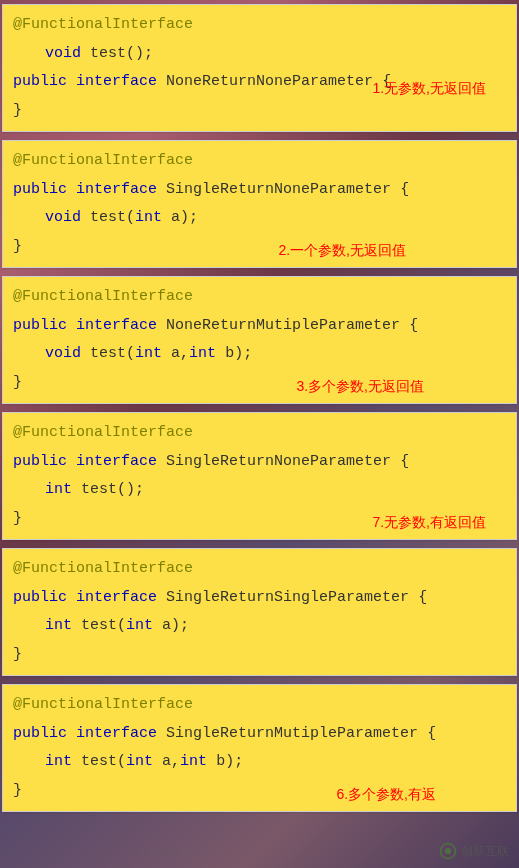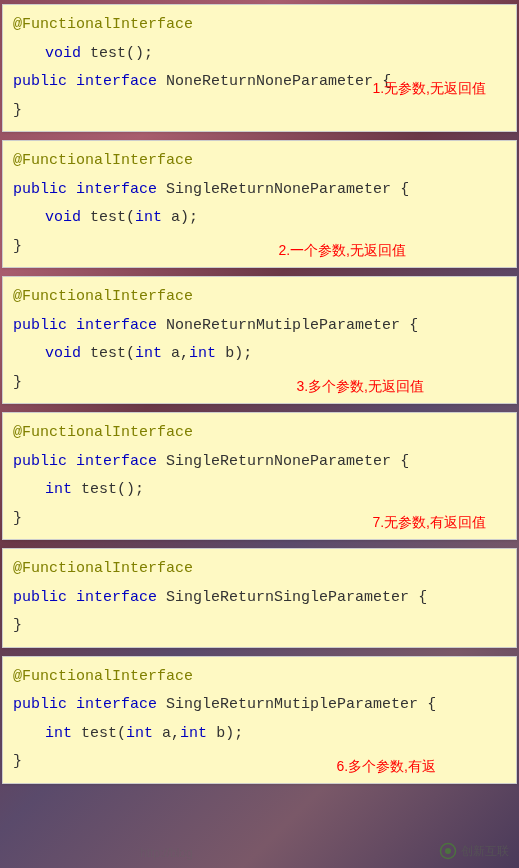--- a/index.html
+++ b/index.html
@@ -7,21 +7,21 @@
     width: 519px;
     height: 868px;
     background: linear-gradient(135deg, #8b4a5c 0%, #a85d6e 20%, #6b3847 40%, #5a4a6b 60%, #7a5868 80%, #4a3a5a 100%);
     font-family: "Consolas", "Monaco", "Courier New", monospace;
     font-size: 15px;
     padding: 4px 2px;
     overflow: hidden;
     position: relative;
   }
   .block {
-    background: #fef9c3;
+    background: #fde047;
     border: 1px solid #ccc;
     margin-bottom: 8px;
     padding: 6px 10px 6px 10px;
     position: relative;
     line-height: 1.9;
     box-shadow: 0 1px 2px rgba(0,0,0,0.1);
   }
   .annotation { color: #808000; }
   .keyword { color: #0000c0; font-weight: normal; }
   .type { color: #0000c0; }
@@ -94,20 +94,21 @@
   <div><span class="annotation">@FunctionalInterface</span></div>
   <div><span class="keyword">public</span> <span class="keyword">interface</span> <span class="name">SingleReturnNoneParameter</span> <span class="brace">{</span></div>
   <div><span class="indent"></span><span class="type">int</span> <span class="name">test</span><span class="punct">();</span></div>
   <div><span class="brace">}</span></div>
   <div class="label" style="top: 96px; right: 30px;">7.无参数,有返回值</div>
 </div>
 
 <div class="block">
   <div><span class="annotation">@FunctionalInterface</span></div>
   <div><span class="keyword">public</span> <span class="keyword">interface</span> <span class="name">SingleReturnSingleParameter</span> <span class="brace">{</span></div>
+  <div><span class="indent"></span><span class="type">int</span> <span class="name">test</span><span class="punct">(</span><span class="type">int</span><span class="name"> a</span><span class="punct">);</span></div>
   <div><span class="brace">}</span></div>
 </div>
 
 <div class="block">
   <div><span class="annotation">@FunctionalInterface</span></div>
   <div><span class="keyword">public</span> <span class="keyword">interface</span> <span class="name">SingleReturnMutipleParameter</span> <span class="brace">{</span></div>
   <div><span class="indent"></span><span class="type">int</span> <span class="name">test</span><span class="punct">(</span><span class="type">int</span><span class="name"> a</span><span class="punct">,</span><span class="type">int</span><span class="name"> b</span><span class="punct">);</span></div>
   <div><span class="brace">}</span></div>
   <div class="label" style="top: 96px; right: 80px; margin-left: 40px;">6.多个参数,有返</div>
 </div>

